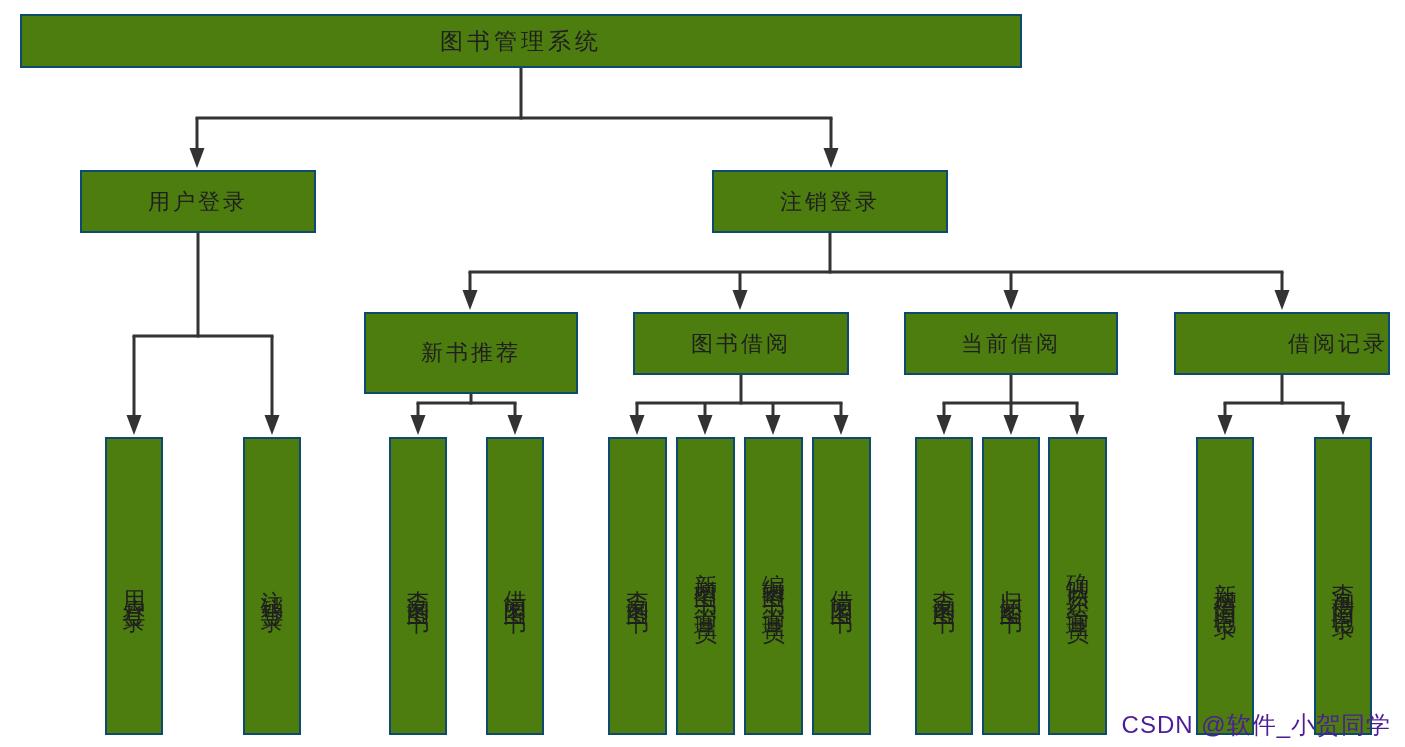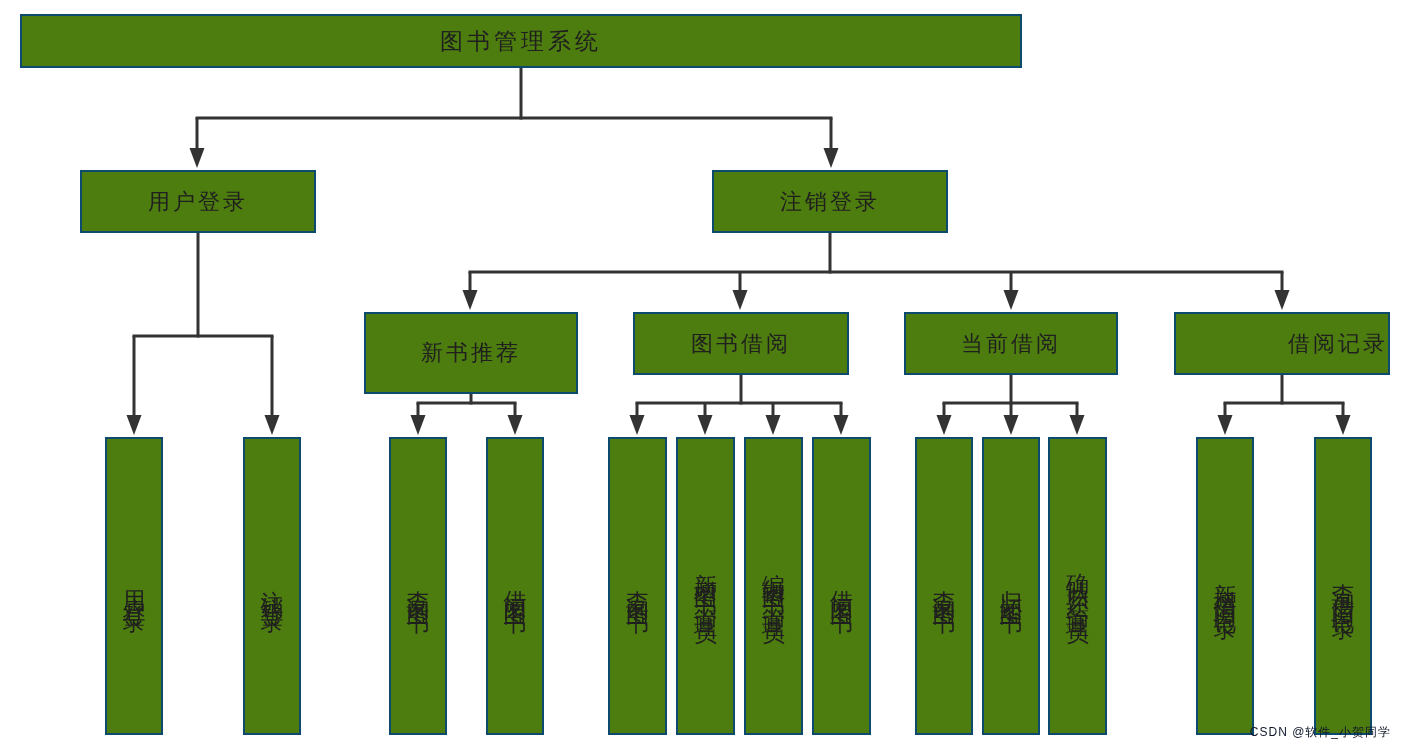--- a/index.html
+++ b/index.html
@@ -39,23 +39,23 @@
     font-size: 23px;
     letter-spacing: 7px;
     line-height: 1;
     max-height: 288px;
     white-space: nowrap;
   }
   .watermark {
     position: absolute;
     right: 14px;
     bottom: 6px;
-    font-size: 12px;
+    font-size: 24px;
     letter-spacing: 1px;
-    color: #0f172a;
+    color: #4c1d95;
     z-index: 3;
     pointer-events: none;
   }
 </style>
 </head>
 <body>
 
 <div id="canvas">
 
   <svg id="connectors" viewBox="0 0 1405 747" xmlns="http://www.w3.org/2000/svg">

